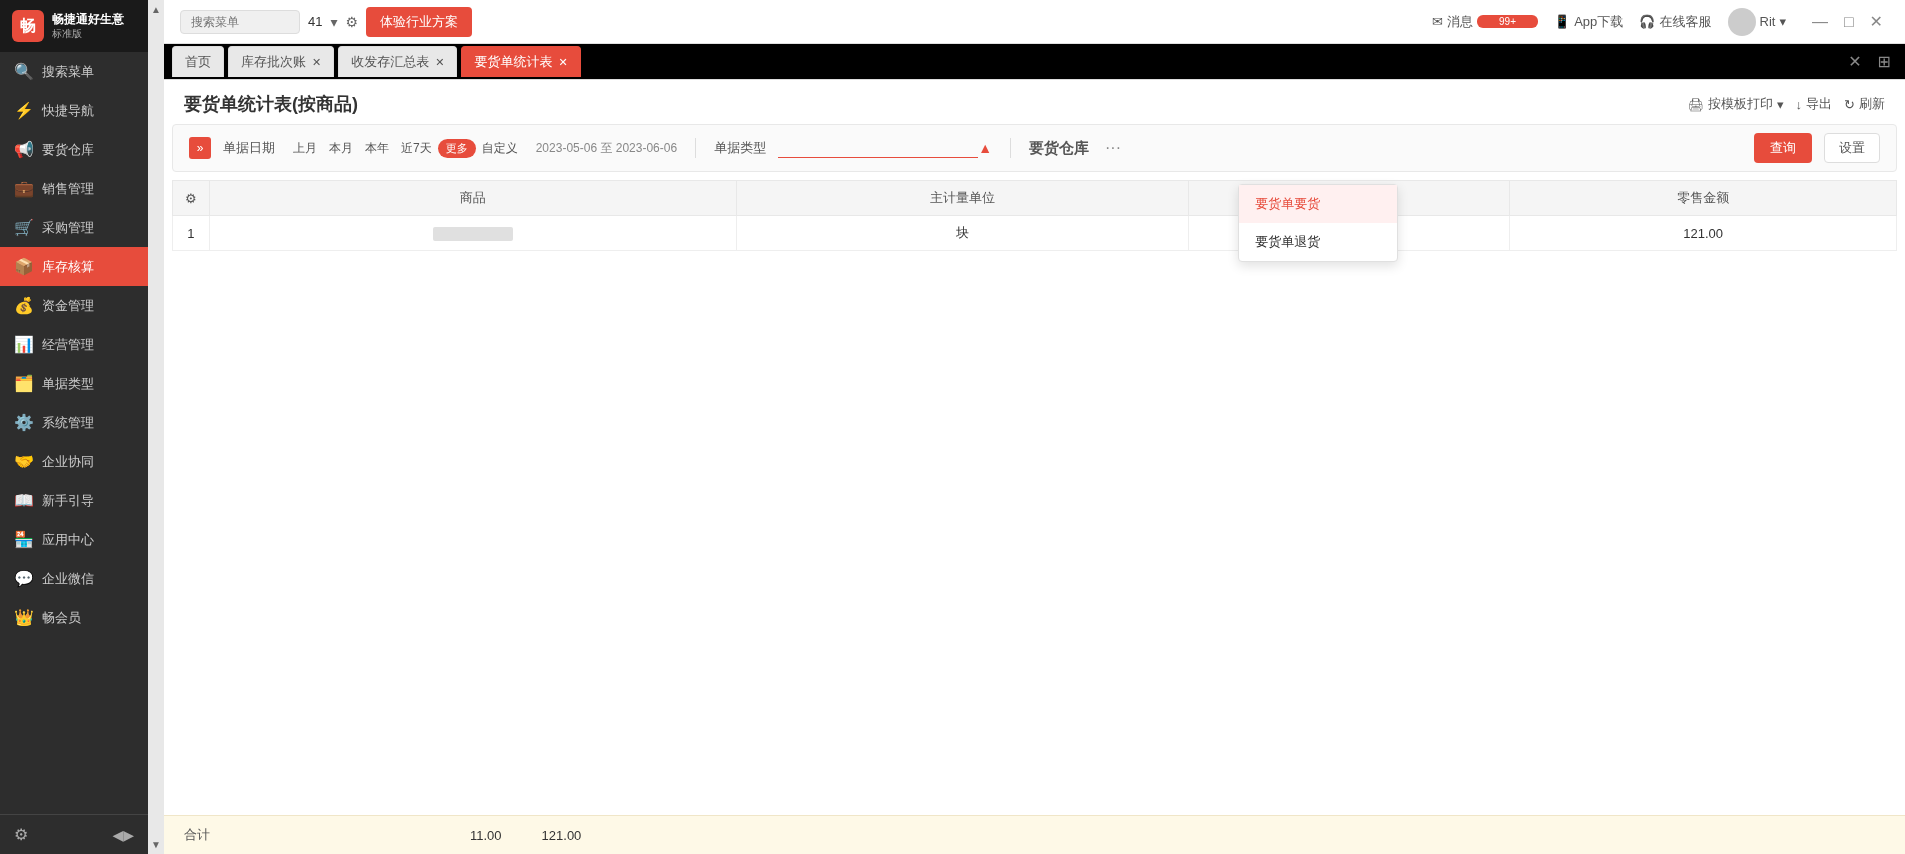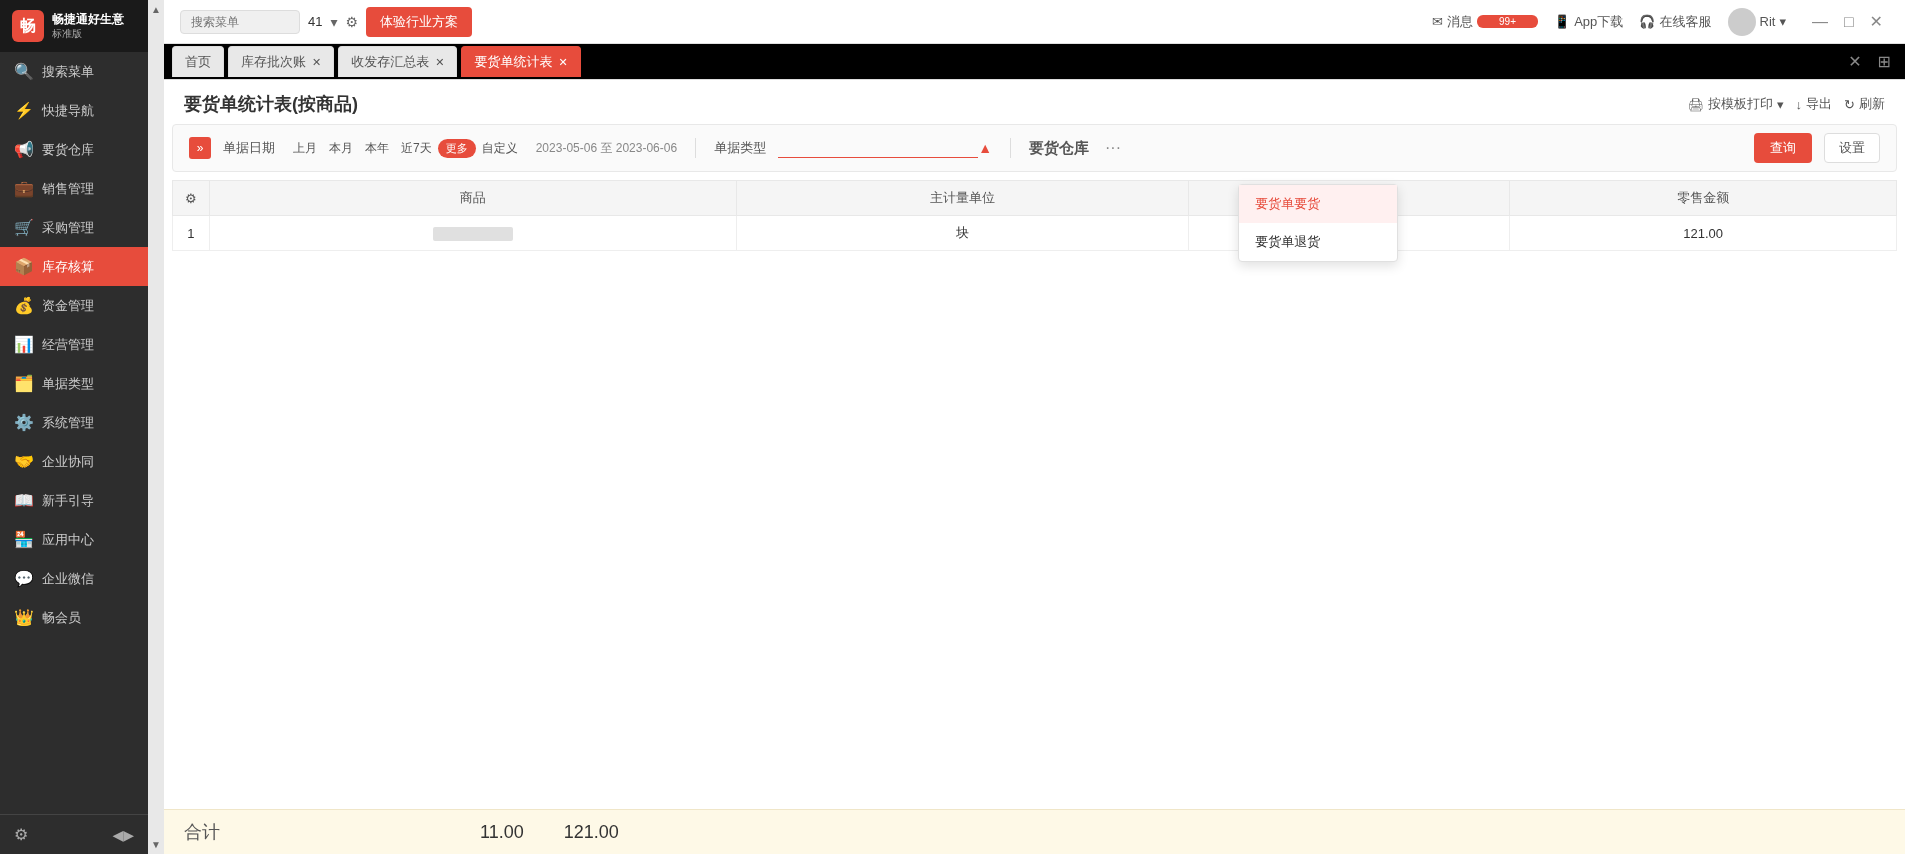--- a/index.html
+++ b/index.html
@@ -389,21 +389,21 @@
     .th-settings { width: 32px; }
 
     
     .table-footer {
       background: #fef9e7;
       padding: 10px 20px;
       border-top: 1px solid #f0e6c8;
       display: flex;
       align-items: center;
       gap: 40px;
-      font-size: 18px;
+      font-size: 13px;
       color: #333;
     }
     .footer-label { color: #555; }
     .footer-value { font-weight: normal; }
 
     
     .window-controls {
       display: flex;
       align-items: center;
       gap: 4px;

